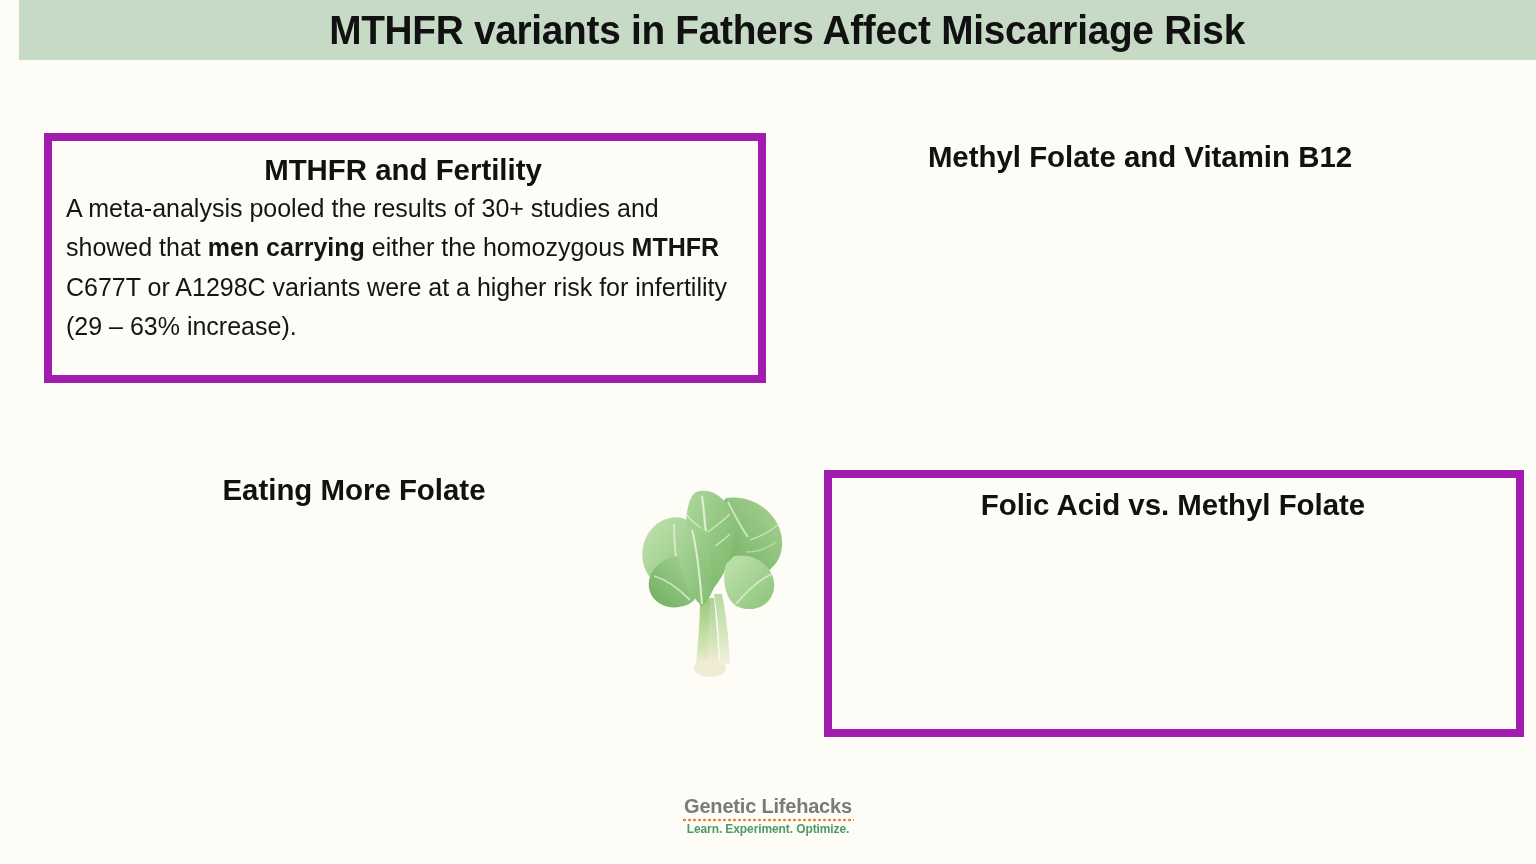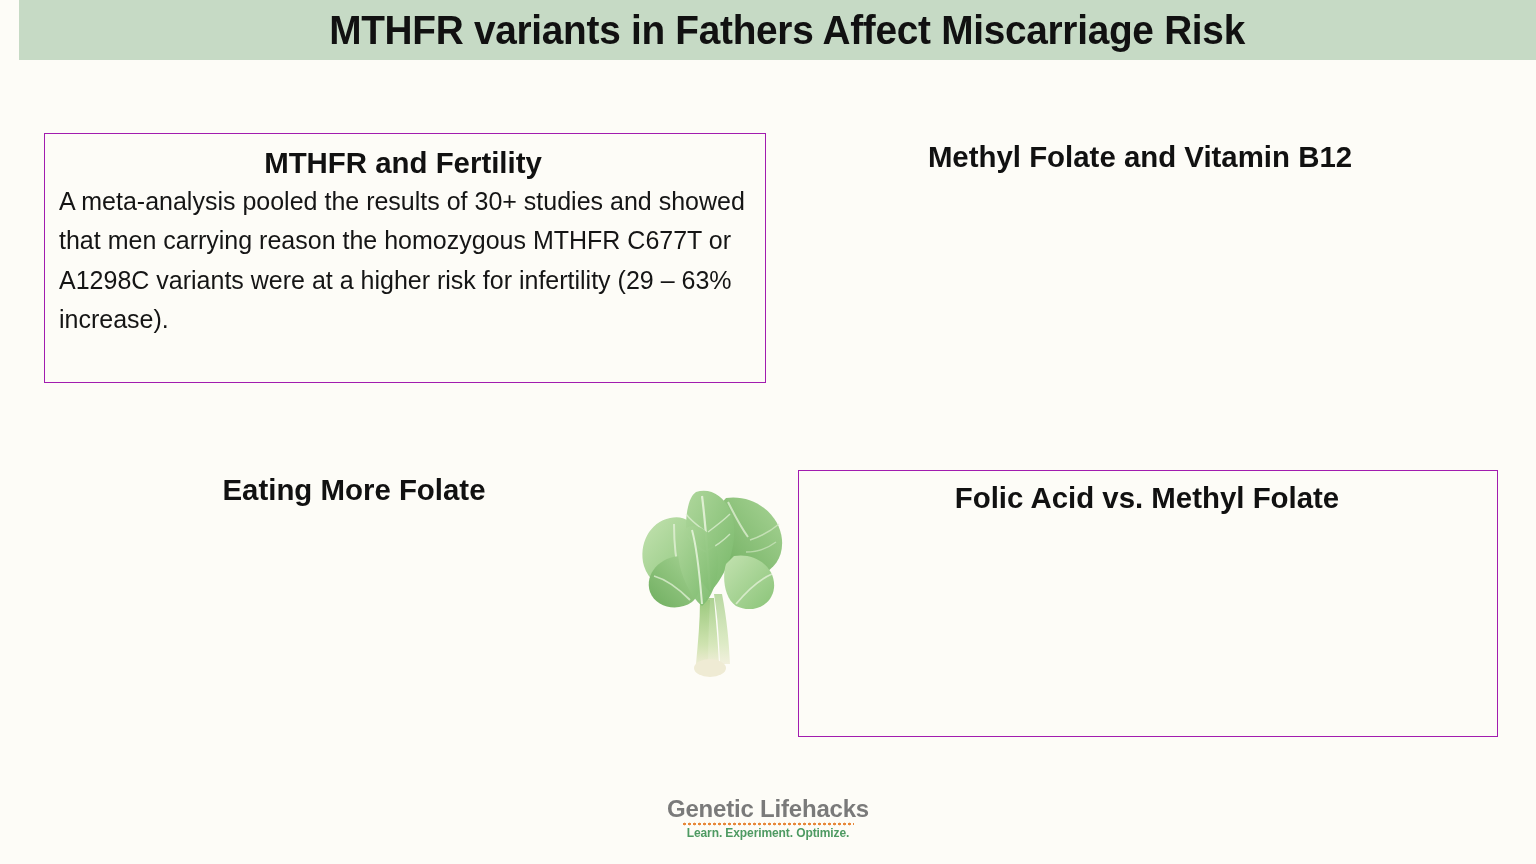--- a/index.html
+++ b/index.html
@@ -38,42 +38,42 @@
     transform: scaleX(0.97);
   }
 
   
   .card {
     position: absolute;
     box-sizing: border-box;
     background: #FDFCF7;
   }
   .card.bordered {
-    border: 1px solid #a21caf;
+    border: 8px solid #a21caf;
   }
 
   .card-title {
     font-size: 30px;
     font-weight: 700;
     color: #111111;
     text-align: center;
     line-height: 1.12;
     margin: 0 0 2px 0;
     transform: scaleX(0.98);
   }
   .card-body {
     font-size: 25px;
     font-weight: 400;
     color: #151515;
     line-height: 1.58;
     margin: 0;
     text-align: left;
   }
   .card-body b {
-    font-weight: 400;
+    font-weight: 700;
   }
 
   
   #card-fertility {
     left: 44px;
     top: 133px;
     width: 722px;
     height: 250px;
     padding: 12px 18px 10px 14px;
   }
@@ -88,21 +88,21 @@
   
   #card-eating {
     left: 44px;
     top: 473px;
     width: 620px;
     height: 230px;
     padding: 0;
   }
   
   #card-folic {
-    left: 798px;
+    left: 824px;
     top: 470px;
     width: 700px;
     height: 267px;
     padding: 10px 22px 20px 20px;
   }
 
   #card-b12 .card-title,
   #card-eating .card-title {
     margin-bottom: 1px;
   }
@@ -121,21 +121,21 @@
   .footer-logo {
     position: absolute;
     left: 0;
     top: 796px;
     width: 1536px;
     display: flex;
     flex-direction: column;
     align-items: center;
   }
   .logo-wordmark {
-    font-size: 24px;
+    font-size: 20px;
     font-weight: 700;
     color: #7A7A7A;
     letter-spacing: -0.2px;
     line-height: 1.05;
   }
   .logo-divider {
     width: 172px;
     height: 4px;
     margin: 1px 0 1px 0;
     background-image: radial-gradient(circle, #E8883A 1.3px, rgba(0,0,0,0) 1.6px);
@@ -152,21 +152,21 @@
 </style>
 </head>
 <body>
 
 <div class="header-band">
   <div class="header-title">MTHFR variants in Fathers Affect Miscarriage Risk</div>
 </div>
 
 <div class="card bordered" id="card-fertility">
   <h2 class="card-title">MTHFR and Fertility</h2>
-  <p class="card-body"><span>A meta-analysis pooled the results of 30+ studies and showed that </span><b>men carrying</b><span> reason the homozygous </span><b>MTHFR</b><span> C677T or A1298C variants were at a higher risk for infertility (29 – 63% increase).</span></p>
+  <p class="card-body"><span>A meta-analysis pooled the results of 30+ studies and showed that </span><b>men carrying</b><span> either the homozygous </span><b>MTHFR</b><span> C677T or A1298C variants were at a higher risk for infertility (29 – 63% increase).</span></p>
 </div>
 
 <div class="card" id="card-b12">
   <h2 class="card-title">Methyl Folate and Vitamin B12</h2>
 </div>
 
 <div class="card" id="card-eating">
   <h2 class="card-title">Eating More Folate</h2>
 </div>
 

